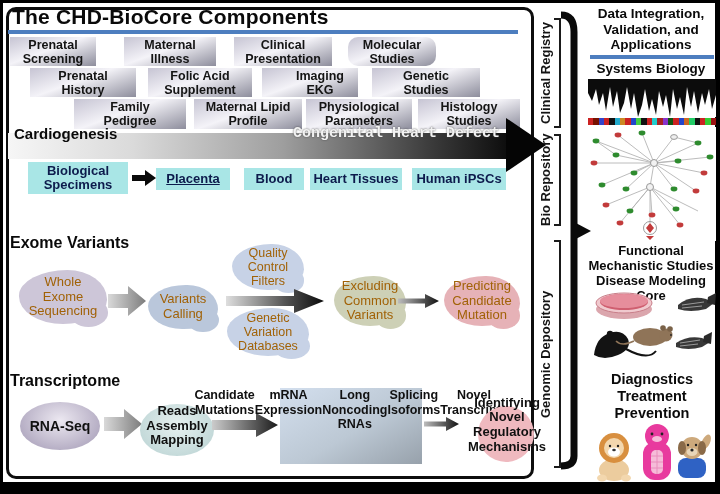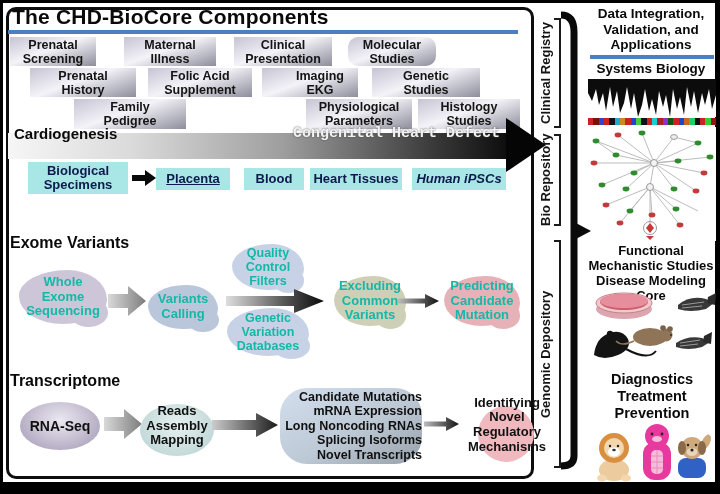--- a/index.html
+++ b/index.html
@@ -33,40 +33,40 @@
     background:linear-gradient(90deg,#f6f6f6 0%,#dadada 25%,#9e9e9e 55%,#3a3a3a 85%,#0d0d0d 100%);
   }
   #timeline-head {
     left:506px; top:118px; width:0; height:0; z-index:4;
     border-top:27px solid transparent; border-bottom:27px solid transparent; border-left:40px solid #050505;
   }
   .tl-text { top:125px; font-size:15px; font-weight:bold; }
   .heading { font-size:16px; font-weight:bold; color:#0a0a0a; }
   .cloud {
     display:flex; align-items:center; justify-content:center; text-align:center;
-    font-weight:bold; font-size:13px; line-height:1.12; color:#14b8a6; white-space:pre-line;
+    font-weight:normal; font-size:13px; line-height:1.12; color:#a16207; white-space:pre-line;
   }
   .cloud::before {
     content:""; position:absolute; left:3%; right:3%; top:7%; bottom:7%;
     background:var(--c,#ccc); border-radius:55% 45% 50% 50% / 48% 55% 45% 52%; z-index:-1;
   }
   .cloud::after {
     content:""; position:absolute; width:42%; height:46%; right:2%; bottom:2%;
     background:var(--c,#ccc); border-radius:50%; z-index:-1;
   }
   .oval { border-radius:50%; display:flex; align-items:center; justify-content:center;
     text-align:center; font-weight:bold; color:#101010; white-space:pre-line; }
   .oval-rna { background:radial-gradient(ellipse at 50% 38%,#ece8f1 0%,#b3abc2 75%,#a29ab3 100%); font-size:14px; }
   .oval-reads { background:radial-gradient(ellipse at 50% 40%,#e6f0ef 0%,#c0d7d7 80%); }
   .flow-text { display:flex; align-items:center; justify-content:center; text-align:center;
     font-weight:bold; font-size:13px; line-height:1.12; color:#101010; white-space:pre-line; }
   #tbox {
     background:linear-gradient(150deg,#d3dfee 0%,#bcc8d4 55%,#97a1ab 100%);
-    display:flex; flex-direction:column; align-items:flex-end; justify-content:center;
-    font-size:12.5px; font-weight:bold; line-height:14.6px; color:#101010; text-align:center;border-radius:27px;
+    display:flex; flex-direction:row; align-items:flex-start; justify-content:center;
+    font-size:12.5px; font-weight:bold; line-height:14.6px; color:#101010; text-align:center;
   }
   #ident-circle { border-radius:50%; }
   .vlabel {
     width:20px; display:flex; align-items:center; justify-content:center;
     writing-mode:vertical-rl; transform:rotate(180deg);
     font-size:13px; font-weight:bold; color:#141414; white-space:nowrap; z-index:2;
   }
   .tbracket { width:7px; border:2px solid #1a1a1a; border-left:none; z-index:2; }
   .rp-text { text-align:center; font-weight:bold; color:#0a0a0a; white-space:pre-line; }
   #hm-strip { display:flex; }
@@ -94,39 +94,41 @@
   <div class="abs z gbox" style="left:30px;top:68px;width:106px;height:29px;">Prenatal
 History</div>
   <div class="abs z gbox" style="left:148px;top:68px;width:104px;height:29px;">Folic Acid
 Supplement</div>
   <div class="abs z gbox" style="left:262px;top:68px;width:96px;height:29px;padding-left:20px;">Imaging
 EKG</div>
   <div class="abs z gbox" style="left:372px;top:68px;width:108px;height:29px;">Genetic
 Studies</div>
   <div class="abs z gbox" style="left:74px;top:99px;width:112px;height:30px;">Family
 Pedigree</div>
+  <div class="abs z gbox" style="left:194px;top:99px;width:108px;height:30px;">Maternal Lipid
+Profile</div>
   <div class="abs z gbox" style="left:306px;top:99px;width:106px;height:30px;">Physiological
 Parameters</div>
   <div class="abs z gbox" style="left:418px;top:99px;width:102px;height:30px;">Histology
 Studies</div>
 
   <div class="abs z" id="timeline-bar"></div>
   <div class="abs" id="timeline-head"></div>
   <div class="abs z tl-text" style="left:14px;color:#0a0a0a;">Cardiogenesis</div>
   <div class="abs z tl-text" style="left:290px;width:210px;text-align:right;color:#f2f2f2;text-shadow:0 0 2px #444;font-family:Liberation Mono, monospace;">Congenital Heart Defect</div>
 
   <div class="abs z cbox" style="left: 28px; top: 162px; width: 100px; height: 32px; background: rgb(169, 230, 230);">Biological
 Specimens</div>
   <svg class="abs z" style="left:132px;top:170px;" width="25" height="16">
     <polygon points="0,5 13,5 13,0 24,8 13,16 13,11 0,11" fill="#0a0a0a"></polygon>
   </svg>
   <div class="abs z cbox" style="left: 156px; top: 168px; width: 74px; height: 22px; background: rgb(169, 230, 230); text-decoration: underline;">Placenta</div>
   <div class="abs z cbox" style="left: 244px; top: 168px; width: 60px; height: 22px; background: rgb(169, 230, 230);">Blood</div>
   <div class="abs z cbox" style="left: 310px; top: 168px; width: 92px; height: 22px; background: rgb(169, 230, 230);">Heart Tissues</div>
-  <div class="abs z cbox" style="left: 412px; top: 168px; width: 94px; height: 22px; background: rgb(169, 230, 230); font-style: italic;">Human iPSCs</div>
+  <div class="abs z cbox" style="left: 412px; top: 168px; width: 94px; height: 22px; background: rgb(169, 230, 230);">Human iPSCs</div>
 
   <div class="abs z heading" style="left:10px;top:234px;">Exome Variants</div>
   <div class="abs z cloud" style="left: 16px; top: 266px; width: 94px; height: 62px; --c: #cdc6d8;">Whole
 Exome
 Sequencing</div>
   <svg class="abs z" style="left:108px;top:284px;" width="40" height="34">
     <defs>
         <linearGradient id="gA1" x1="0" y1="0" x2="1" y2="0">
           <stop offset="0" stop-color="#d9d9d9"></stop>
           <stop offset="1" stop-color="#7d7d7d"></stop>

